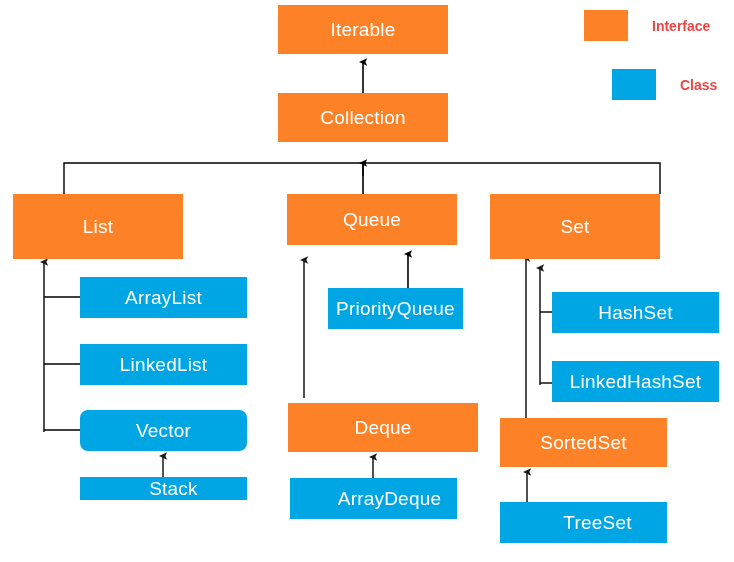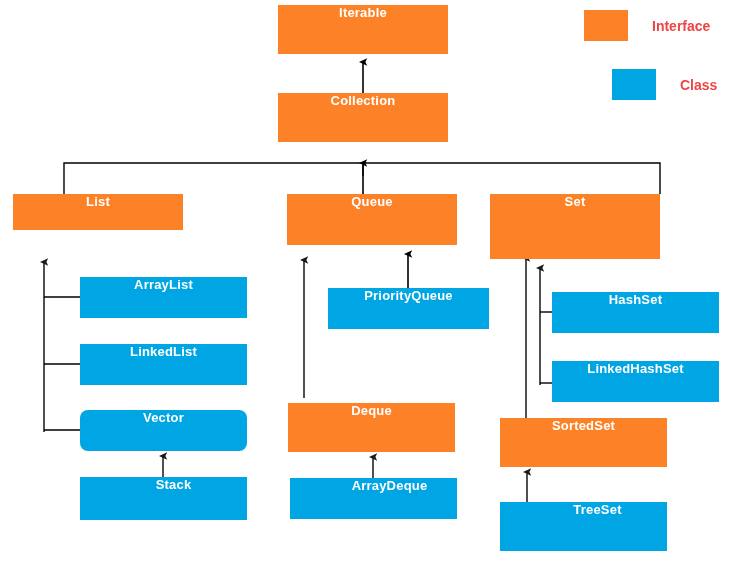--- a/index.html
+++ b/index.html
@@ -21,25 +21,25 @@
     position: absolute;
     left: 0;
     top: 0;
     width: 734px;
     height: 562px;
     pointer-events: none;
   }
   .node {
     position: absolute;
     display: flex;
-    align-items: flex-start;
+    align-items: center;
     justify-content: center;
     color: #ffffff;
-    font-weight: bold;
-    font-size: 13px;
+    font-weight: normal;
+    font-size: 19px;
     letter-spacing: 0.2px;
     text-align: center;
     box-sizing: border-box;
     z-index: 2;
   }
   .node.iface { background: #FC8127; }
   .node.cls   { background: #00A5E3; }
 
   .legend-row {
     position: absolute;
@@ -105,60 +105,60 @@
     <path d="M527,502 L527,472" stroke="#3d3d3d" stroke-width="1.8" fill="none" marker-end="url(#arrowhead-muted)"></path>
   </svg>
 
   <div id="nodes-layer">
       <div class="node iface" style="left: 278px; top: 5px; width: 170px; height: 49px;">
         <span>Iterable</span>
       </div>
       <div class="node iface" style="left: 278px; top: 93px; width: 170px; height: 49px;">
         <span>Collection</span>
       </div>
-      <div class="node iface" style="left: 13px; top: 194px; width: 170px; height: 36px;">
+      <div class="node iface" style="left: 13px; top: 194px; width: 170px; height: 65px;">
         <span>List</span>
       </div>
       <div class="node iface" style="left: 287px; top: 194px; width: 170px; height: 51px;">
         <span>Queue</span>
       </div>
       <div class="node iface" style="left: 490px; top: 194px; width: 170px; height: 65px;">
         <span>Set</span>
       </div>
       <div class="node cls" style="left: 80px; top: 277px; width: 167px; height: 41px;">
         <span>ArrayList</span>
       </div>
       <div class="node cls" style="left: 80px; top: 344px; width: 167px; height: 41px;">
         <span>LinkedList</span>
       </div>
       <div class="node cls" style="left: 80px; top: 410px; width: 167px; height: 41px; border-radius: 8px;">
         <span>Vector</span>
       </div>
-      <div class="node cls" style="left: 80px; top: 477px; width: 167px; height: 43px; padding-left: 20px;">
+      <div class="node cls" style="left: 80px; top: 477px; width: 167px; height: 23px; padding-left: 20px;">
         <span>Stack</span>
       </div>
-      <div class="node cls" style="left: 328px; top: 288px; width: 161px; height: 41px;">
+      <div class="node cls" style="left: 328px; top: 288px; width: 135px; height: 41px;">
         <span>PriorityQueue</span>
       </div>
-      <div class="node iface" style="left: 288px; top: 403px; width: 167px; height: 49px;">
+      <div class="node iface" style="left: 288px; top: 403px; width: 190px; height: 49px;">
         <span>Deque</span>
       </div>
       <div class="node cls" style="left: 290px; top: 478px; width: 167px; height: 41px; padding-left: 32px;">
         <span>ArrayDeque</span>
       </div>
       <div class="node cls" style="left: 552px; top: 292px; width: 167px; height: 41px;">
         <span>HashSet</span>
       </div>
       <div class="node cls" style="left: 552px; top: 361px; width: 167px; height: 41px;">
         <span>LinkedHashSet</span>
       </div>
       <div class="node iface" style="left: 500px; top: 418px; width: 167px; height: 49px;">
         <span>SortedSet</span>
       </div>
-      <div class="node cls" style="left: 500px; top: 502px; width: 167px; height: 49px; padding-left: 28px;">
+      <div class="node cls" style="left: 500px; top: 502px; width: 167px; height: 41px; padding-left: 28px;">
         <span>TreeSet</span>
       </div>
     </div>
   <div id="legend-layer">
       <div class="legend-row" style="left: 584px; top: 10px;">
         <div class="legend-swatch iface"></div>
         <div class="legend-label">Interface</div>
       </div>
       <div class="legend-row" style="left: 584px; top: 69px; margin-left: 28px;">
         <div class="legend-swatch cls"></div>

